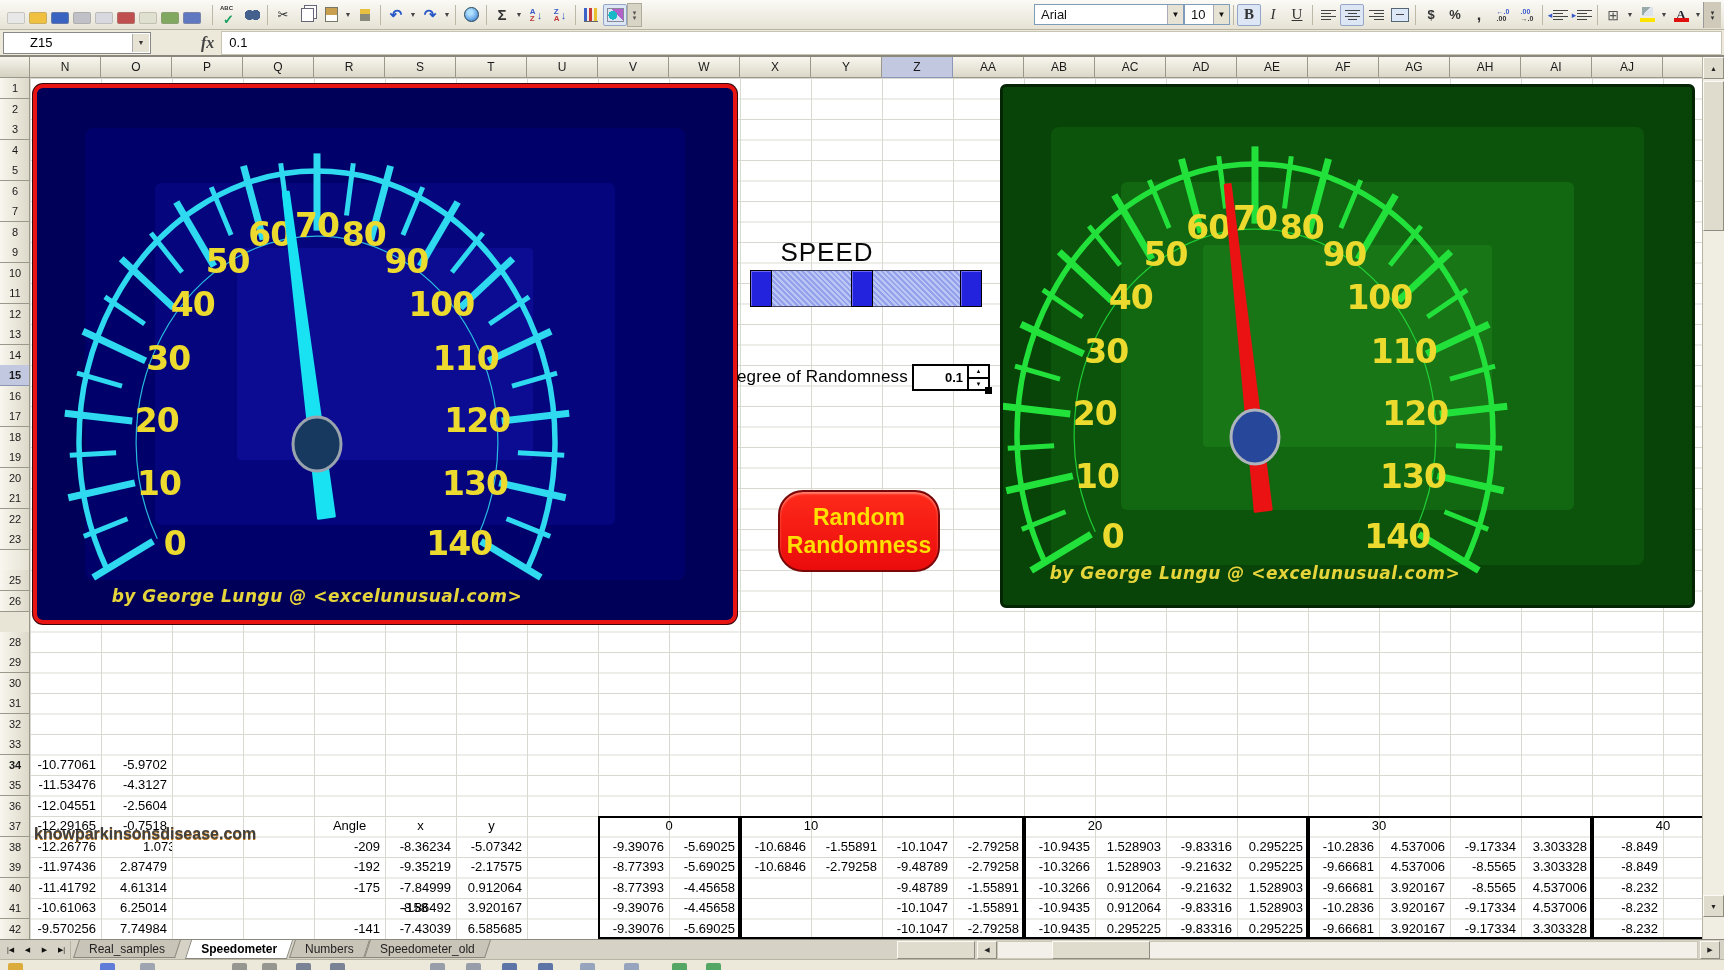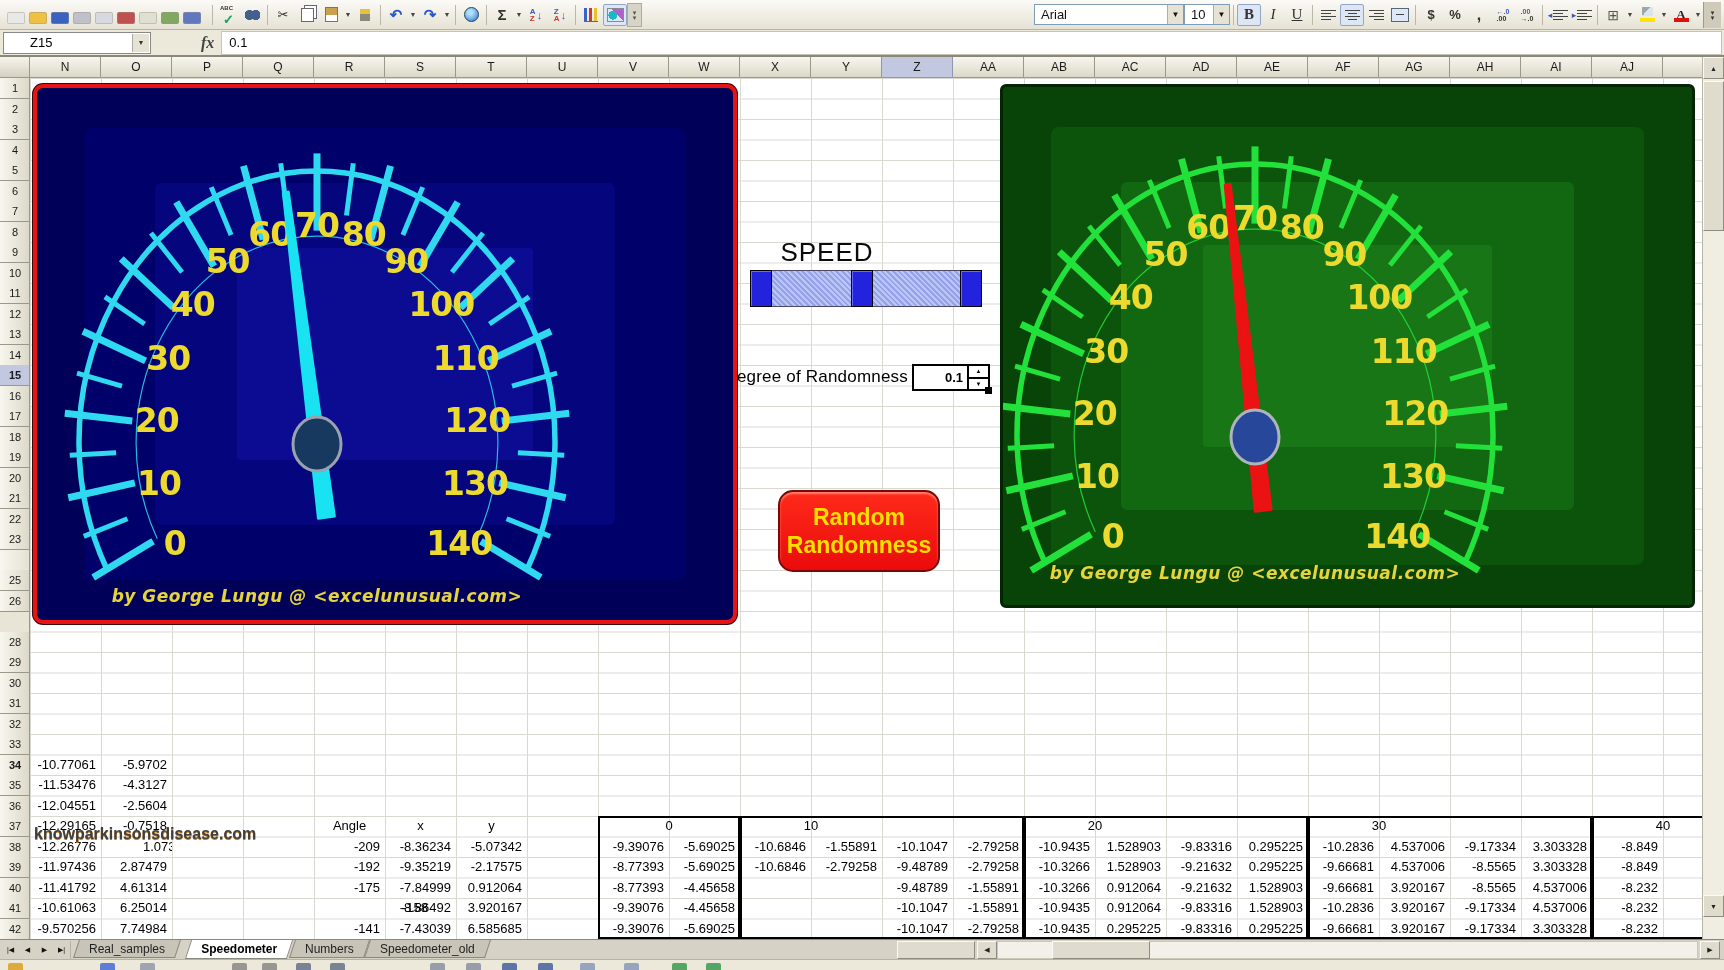--- a/index.html
+++ b/index.html
@@ -102,21 +102,21 @@
         box-shadow:inset 1px 1px 0 #6a6af4}
   .randlbl{position:absolute;left:640px;top:367px;width:268px;text-align:right;font-size:17px;color:#000;z-index:4;letter-spacing:.2px}
   .spinner{position:absolute;left:912px;top:364px;width:78px;height:27px;border:2px solid #000;background:#fff;
            box-sizing:border-box;display:flex;z-index:6}
   .spinval{flex:1;font-size:13px;font-weight:bold;color:#000;display:flex;align-items:center;justify-content:flex-end;padding-right:4px}
   .spincol{width:19px;display:flex;flex-direction:column;border-left:2px solid #000}
   .spb{flex:1;display:flex;align-items:center;justify-content:center;font-size:6px;color:#000;background:#fff}
   .spb:first-child{border-bottom:2px solid #000}
   .sphandle{position:absolute;right:-4px;bottom:-5px;width:7px;height:7px;background:#000}
   .randbtn{position:absolute;left:778px;top:490px;width:162px;height:82px;background:linear-gradient(#ff2a1a,#ea0c0c);
-           border:2px solid #7a0808;border-radius:15px;z-index:4;display:flex;flex-direction:column;align-items:center;
+           border:2px solid #7a0808;border-radius:25px;z-index:4;display:flex;flex-direction:column;align-items:center;
            justify-content:center;gap:2px;box-sizing:border-box;box-shadow:inset 0 2px 2px #ff8070}
   .randbtn span{font-size:23px;font-weight:bold;color:#ffdf00;line-height:26px}
 
   
   .vsb{position:absolute;left:1702px;top:57px;width:22px;height:882px;background:#f0ede3;border-left:1px solid #b8b4a4;box-sizing:border-box;z-index:6}
   .rz{background:#e0dccd;border:1px solid;border-color:#fbfaf4 #8e8c80 #8e8c80 #fbfaf4;box-sizing:border-box;
       display:flex;align-items:center;justify-content:center;font-size:7px;color:#222}
   .vsb .rz{position:absolute;left:0;width:21px}
   .tabbar{position:absolute;left:0;top:939px;width:1724px;height:20px;background:#d6d2c6;border-top:1px solid #8a887c;
           box-sizing:border-box;z-index:6;overflow:hidden}

